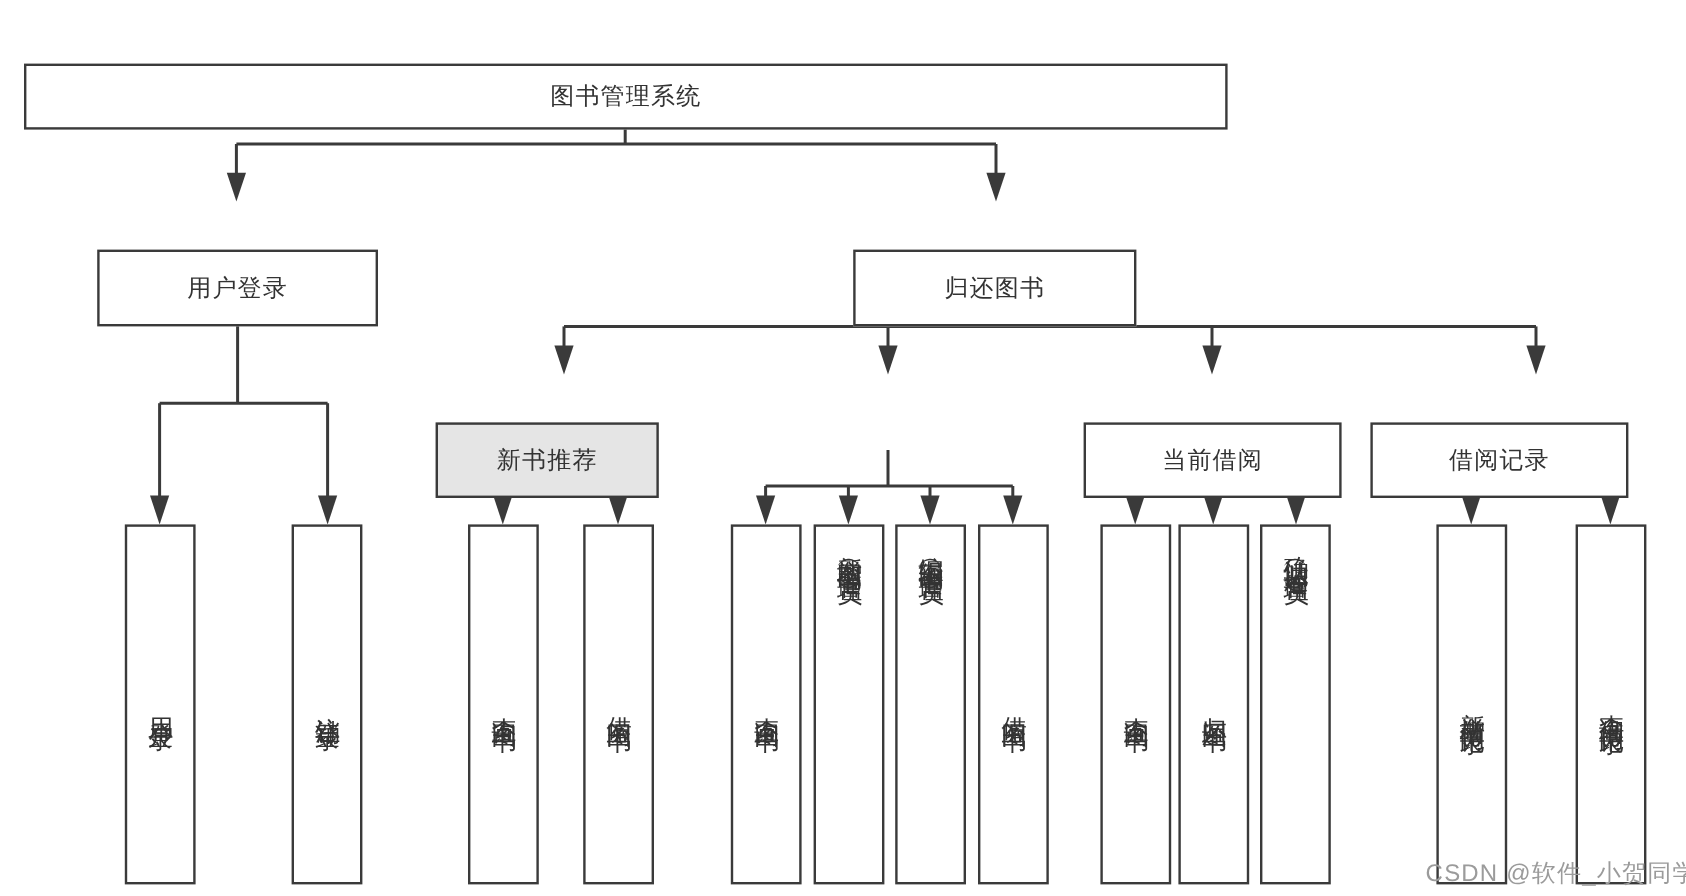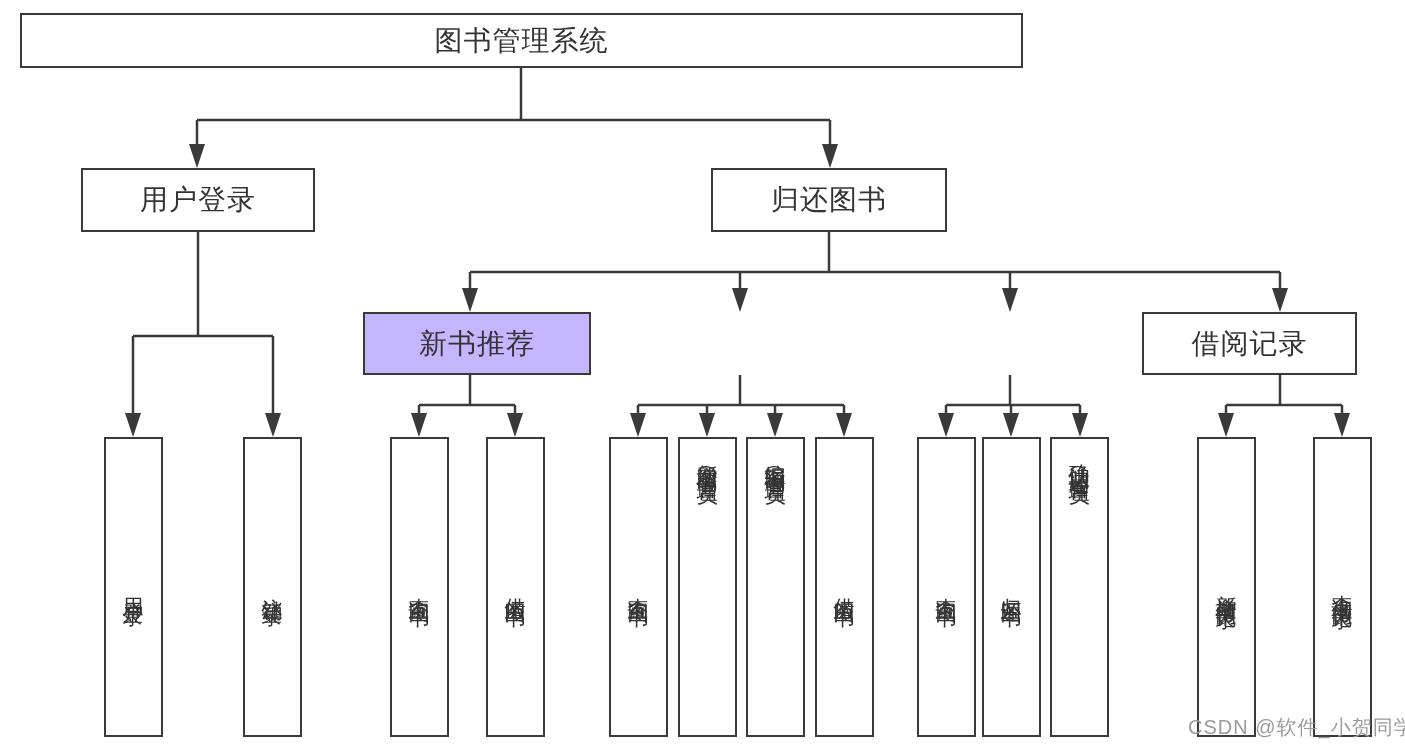--- a/index.html
+++ b/index.html
@@ -8,21 +8,21 @@
     font-family:"Liberation Sans","DejaVu Sans",sans-serif;
   }
   #stage{position:absolute;left:0;top:0;width:1405px;height:747px;}
   #wires{position:absolute;left:0;top:0;z-index:1;}
   .node{
     position:absolute;z-index:2;box-sizing:border-box;
     background:#ffffff;border:2px solid #3a3a3a;
     display:flex;align-items:center;justify-content:center;
     color:#333333;letter-spacing:1px;
   }
-  .node.h{font-size:28px;}
+  .node.h{font-size:20px;margin-top:40px;}
   .node.v{
     writing-mode:vertical-rl;text-orientation:mixed;
     font-size:21px;letter-spacing:3px;line-height:1;
   }
   .node.v.long{justify-content:flex-start;padding-top:8px;}
   #watermark{
     position:absolute;z-index:3;white-space:nowrap;
     font-size:20px;letter-spacing:1px;
   }
 </style>
@@ -81,21 +81,22 @@
       <polygon points="1072,413 1088,413 1080,437" fill="#3a3a3a"></polygon>
       <line x1="1226" y1="405" x2="1226" y2="421" stroke="#3a3a3a" stroke-width="2.5"></line>
       <polygon points="1218,413 1234,413 1226,437" fill="#3a3a3a"></polygon>
       <line x1="1342" y1="405" x2="1342" y2="421" stroke="#3a3a3a" stroke-width="2.5"></line>
       <polygon points="1334,413 1350,413 1342,437" fill="#3a3a3a"></polygon>
     </svg>
   <div id="watermark" style="left: 1188px; top: 714px; color: rgb(155, 155, 155);">CSDN @软件_小贺同学</div>
 <div class="node h" style="left: 20px; top: 13px; width: 1003px; height: 55px; border-color: rgb(58, 58, 58); background: rgb(255, 255, 255); color: rgb(51, 51, 51);">图书管理系统</div>
     <div class="node h" style="left: 81px; top: 168px; width: 234px; height: 64px; border-color: rgb(58, 58, 58); background: rgb(255, 255, 255); color: rgb(51, 51, 51);">用户登录</div>
     <div class="node h" style="left: 711px; top: 168px; width: 236px; height: 64px; border-color: rgb(58, 58, 58); background: rgb(255, 255, 255); color: rgb(51, 51, 51);">归还图书</div>
-    <div class="node h" style="left: 363px; top: 312px; width: 228px; height: 63px; border-color: rgb(58, 58, 58); background: #c4b5fd; color: rgb(51, 51, 51);">新书推荐</div>
+    <div class="node h" style="left: 363px; top: 312px; width: 186px; height: 63px; border-color: rgb(58, 58, 58); background: #e5e5e5; color: rgb(51, 51, 51);">新书推荐</div>
+    <div class="node h" style="left: 903px; top: 312px; width: 215px; height: 63px; border-color: rgb(58, 58, 58); background: rgb(255, 255, 255); color: rgb(51, 51, 51);">当前借阅</div>
     <div class="node h" style="left: 1142px; top: 312px; width: 215px; height: 63px; border-color: rgb(58, 58, 58); background: rgb(255, 255, 255); color: rgb(51, 51, 51);">借阅记录</div>
     <div class="node v" style="left: 104px; top: 437px; width: 59px; height: 300px; border-color: rgb(58, 58, 58); background: rgb(255, 255, 255); color: rgb(51, 51, 51);">用户登录</div>
     <div class="node v" style="left: 243px; top: 437px; width: 59px; height: 300px; border-color: rgb(58, 58, 58); background: rgb(255, 255, 255); color: rgb(51, 51, 51);">注销登录</div>
     <div class="node v" style="left: 390px; top: 437px; width: 59px; height: 300px; border-color: rgb(58, 58, 58); background: rgb(255, 255, 255); color: rgb(51, 51, 51);">查询图书</div>
     <div class="node v" style="left: 486px; top: 437px; width: 59px; height: 300px; border-color: rgb(58, 58, 58); background: rgb(255, 255, 255); color: rgb(51, 51, 51);">借阅图书</div>
     <div class="node v" style="left: 609px; top: 437px; width: 59px; height: 300px; border-color: rgb(58, 58, 58); background: rgb(255, 255, 255); color: rgb(51, 51, 51);">查询图书</div>
     <div class="node v long" style="left: 678px; top: 437px; width: 59px; height: 300px; border-color: rgb(58, 58, 58); background: rgb(255, 255, 255); color: rgb(51, 51, 51);">新增图书（管理员）</div>
     <div class="node v long" style="left: 746px; top: 437px; width: 59px; height: 300px; border-color: rgb(58, 58, 58); background: rgb(255, 255, 255); color: rgb(51, 51, 51);">编辑图书（管理员）</div>
     <div class="node v" style="left: 815px; top: 437px; width: 59px; height: 300px; border-color: rgb(58, 58, 58); background: rgb(255, 255, 255); color: rgb(51, 51, 51);">借阅图书</div>
     <div class="node v" style="left: 917px; top: 437px; width: 59px; height: 300px; border-color: rgb(58, 58, 58); background: rgb(255, 255, 255); color: rgb(51, 51, 51);">查询图书</div>

